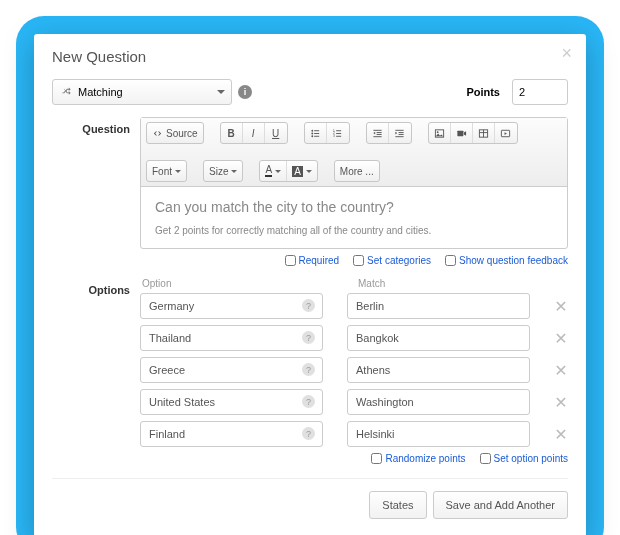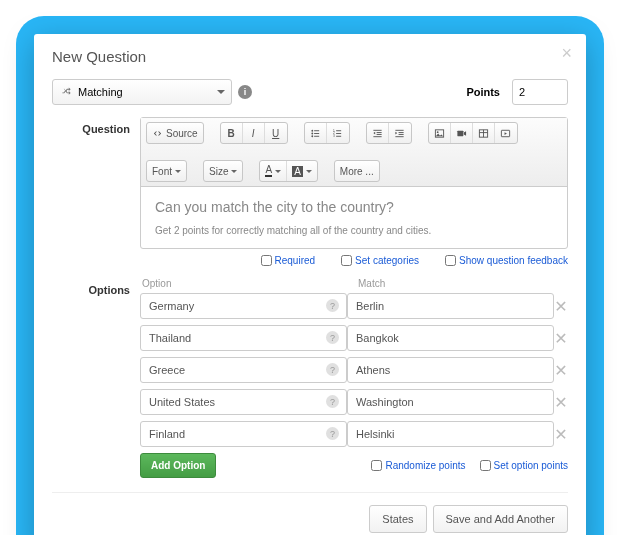--- a/index.html
+++ b/index.html
@@ -22,27 +22,27 @@
 .editor{border:1px solid #ccc;border-radius:3px;background:#fff}
 .toolbar{background:linear-gradient(#fcfcfc,#ededed);border-bottom:1px solid #ccc;padding:4px 5px;display:flex;flex-wrap:wrap;gap:16px}
 .tgrp{display:flex;border:1px solid #c7c7c7;border-radius:3px;overflow:hidden;background:linear-gradient(#fff,#f0f0f0)}
 .tbtn{height:20px;min-width:22px;display:flex;align-items:center;justify-content:center;font-size:10px;color:#555;padding:0 5px;border-right:1px solid #ddd;cursor:pointer}
 .tbtn:last-child{border-right:none}
 .tbtn svg{width:11px;height:11px;fill:#555}
 .tbtn .tri{border-top:3px solid #666;border-left:3px solid transparent;border-right:3px solid transparent;margin-left:3px}
 .ed-body{padding:12px 14px}
 .qtext{font-size:14px;color:#888;margin-bottom:10px}
 .qhelp{font-size:10px;color:#888}
-.chkrow{display:flex;justify-content:flex-end;gap:26px;margin-top:6px;font-size:10px}
+.chkrow{display:flex;justify-content:flex-end;gap:14px;margin-top:6px;font-size:10px}
 .chk{display:flex;align-items:center;gap:3px;cursor:pointer}
 .chk input{width:11px;height:11px;margin:0}
 .chk span.blue{color:#1a5bd6}
 .opts-head{display:flex;font-size:10px;color:#999;margin-bottom:4px}
 .opts-head .c1{width:218px;padding-left:2px}
-.opt-row{display:flex;align-items:center;gap:0;margin-bottom:6px}
+.opt-row{display:flex;align-items:center;gap:24px;margin-bottom:6px}
 .oin{flex:1;position:relative}
 .oin input{width:100%;height:26px;border:1px solid #ccc;border-radius:3px;padding:0 24px 0 8px;font-size:11px;color:#555}
 .oin .q{position:absolute;right:8px;top:6px;width:13px;height:13px;border-radius:50%;background:#e0e0e0;color:#999;font-size:9px;display:flex;align-items:center;justify-content:center}
 .xbtn{color:#bbb;font-size:16px;cursor:pointer;width:14px;text-align:center}
 .below-opts{display:flex;align-items:center;margin-top:4px}
 .addbtn{background:#4fa74f;background:linear-gradient(#5cb85c,#449d44);color:#fff;border:1px solid #3d8b3d;border-radius:3px;font-size:10px;font-weight:700;padding:6px 10px;cursor:pointer}
 .footer{border-top:1px solid #eee;margin-top:14px;padding-top:12px;display:flex;justify-content:flex-end;gap:6px}
 .fbtn{height:28px;padding:0 12px;border-radius:3px;font-size:11px;cursor:pointer;border:1px solid #ccc;background:linear-gradient(#fff,#f2f2f2);color:#555}
 .fbtn.primary{background:linear-gradient(#3f6aa8,#2d5590);border-color:#27497a;color:#fff;font-weight:700}
 </style>
@@ -240,21 +240,20 @@
               <div class="oin"><input value="Washington" style=""></div>
               <div class="xbtn">✕</div>
             </div>
             <div class="opt-row">
               <div class="oin" style="max-width:210px"><input value="Finland" style=""><div class="q">?</div></div>
               <div class="oin"><input value="Helsinki" style=""></div>
               <div class="xbtn">✕</div>
             </div>
           </div>
       <div class="below-opts">
-        <button class="addbtn">Add Option</button>
         <div class="spacer"></div>
         <label class="chk" style="font-size:10px;margin-right:14px">
               <input type="checkbox" style="">
               <span class="blue">Randomize points</span>
             </label>
         <label class="chk" style="font-size:10px">
               <input type="checkbox" style="">
               <span class="blue">Set option points</span>
             </label>
       </div>

